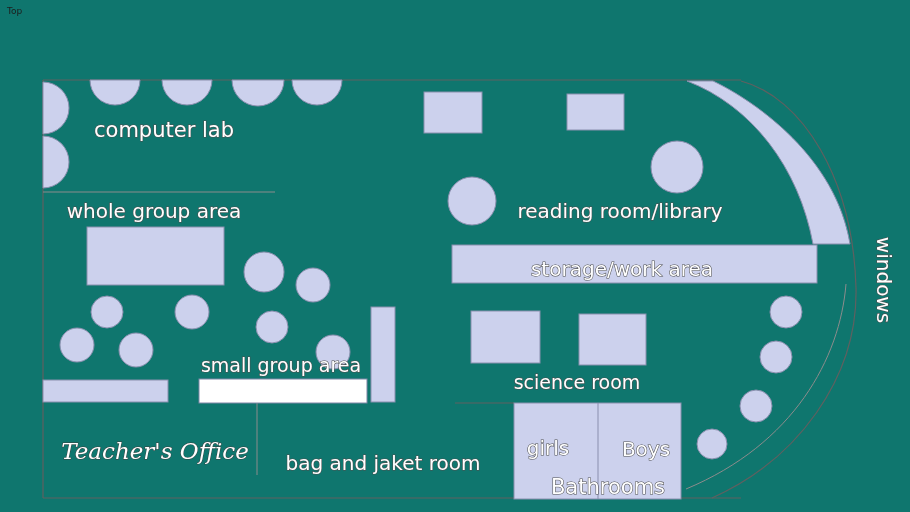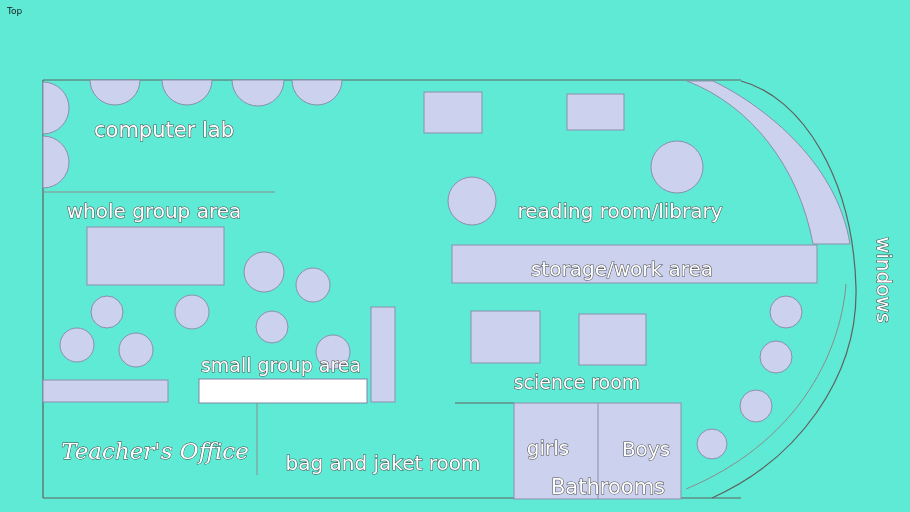--- a/index.html
+++ b/index.html
@@ -1,19 +1,19 @@
 <!DOCTYPE html>
 <html><head>
 <meta charset="utf-8">
 <style>
   html,body { margin:0; padding:0; background:#ffffff; }
   .canvas {
     position:relative;
     width:910px; height:512px;
-    background:#5eead4;
+    background:#0f766e;
     font-family:"DejaVu Sans", sans-serif;
     overflow:hidden;
   }
   svg { display:block; }
   .wall      { stroke:#606060; stroke-width:1.2; fill:none; }
   .thinwall  { stroke:#8c8c8c; stroke-width:1;   fill:none; }
   .furn      { fill:#ccd1ed; stroke:#8a8fae; stroke-width:1; }
   .whitefurn { fill:#ffffff; stroke:#7f85a5; stroke-width:1; }
   .plan-label {
     fill:#ffffff; stroke:#4f4f4f; stroke-width:1.1px; paint-order:stroke;

